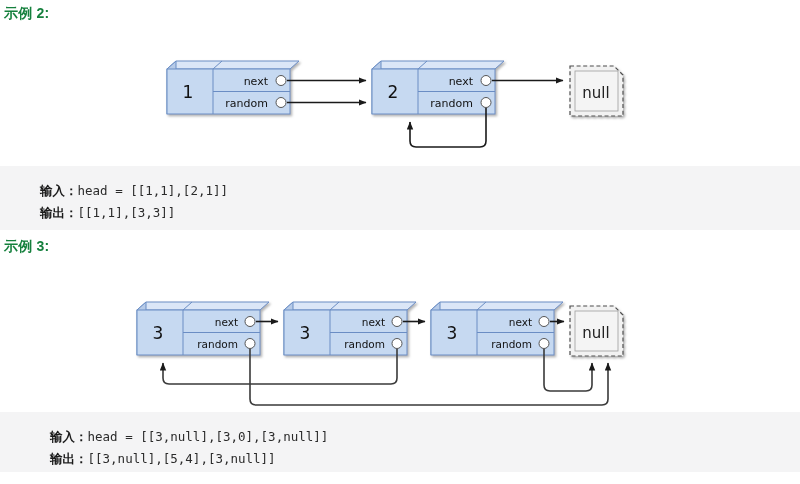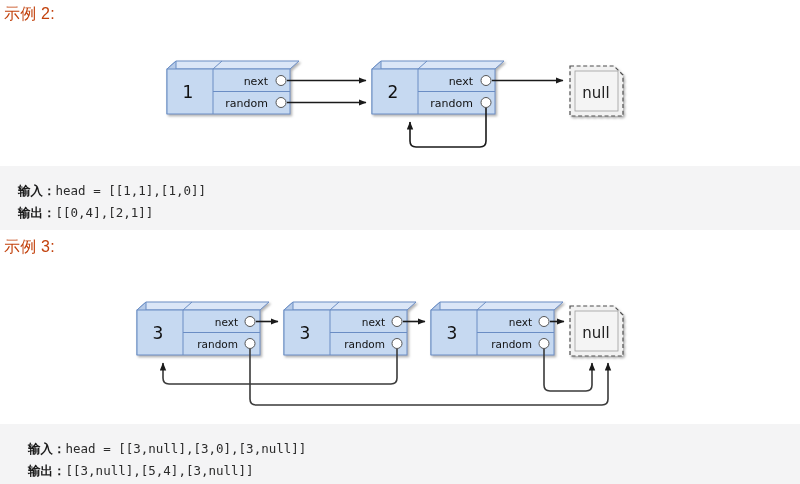--- a/index.html
+++ b/index.html
@@ -14,23 +14,23 @@
     color: #1a1a1a;
     overflow: hidden;
     position: relative;
   }
   .page {
     position: relative;
     width: 800px;
     height: 484px;
   }
   .example-title {
-    font-size: 16px;
-    font-weight: normal;
-    color: #c2410c;
+    font-size: 14px;
+    font-weight: bold;
+    color: #15803d;
     line-height: 1;
     letter-spacing: 0.2px;
   }
   #title-ex2 { position: absolute; left: 4px; top: 6px; }
   #title-ex3 { position: absolute; left: 4px; top: 239px; }
 
   .diagram {
     position: absolute;
     left: 0;
     top: 0;
@@ -40,33 +40,34 @@
 
   .codeblock {
     position: absolute;
     left: 0px;
     width: 800px;
     background: #f4f4f5;
     box-sizing: border-box;
     padding: 14px 18px 12px 18px;
   }
   #code-ex2 { top: 166px; height: 64px; }
-  #code-ex3 { top: 424px; height: 60px; padding-left: 28px; }
+  #code-ex3 { top: 412px; height: 60px; padding-left: 28px; }
 
   .code-line {
     font-size: 13px;
     line-height: 21px;
     white-space: pre;
     color: #262626;
   }
   .code-label {
     font-family: "Liberation Sans", sans-serif;
     font-weight: bold;
     font-size: 12.5px;
     color: #1a1a1a;
+    margin-left: 22px;
   }
   .code-mono {
     font-family: "DejaVu Sans Mono", "Liberation Mono", monospace;
     font-size: 12.5px;
     color: #2b2b2b;
   }
   svg { display: block; }
   .node-label { font-family: "DejaVu Sans", sans-serif; }
 </style>
 </head>
@@ -131,22 +132,22 @@
 
       <path d="M287,74.5 L366,74.5" fill="none" stroke="#1a1a1a" stroke-width="1.6" marker-end="url(#arrowA)"></path>
 
       <path d="M492,52.5 L563,52.5" fill="none" stroke="#1a1a1a" stroke-width="1.6" marker-end="url(#arrowA)"></path>
 
       <path d="M486,80 L486,113 Q486,119 480,119 L416,119 Q410,119 410,113 L410,94" fill="none" stroke="#1a1a1a" stroke-width="1.6" marker-end="url(#arrowA)"></path>
     </svg>
   </div>
 
   <div class="codeblock" id="code-ex2">
-    <div class="code-line"><span class="code-label">输入：</span><span class="code-mono">head = [[1,1],[1,0]]</span></div>
-    <div class="code-line"><span class="code-label">输出：</span><span class="code-mono">[[0,4],[2,1]]</span></div>
+    <div class="code-line"><span class="code-label">输入：</span><span class="code-mono">head = [[1,1],[2,1]]</span></div>
+    <div class="code-line"><span class="code-label">输出：</span><span class="code-mono">[[1,1],[3,3]]</span></div>
   </div>
 
   <div class="example-title" id="title-ex3">示例 3:</div>
 
   <div class="diagram" id="diagram-ex3">
     <svg width="800" height="150" viewBox="0 0 800 150" xmlns="http://www.w3.org/2000/svg">
       <defs>
         <marker id="arrowB" markerWidth="9" markerHeight="9" refX="7.5" refY="3.2" orient="auto" markerUnits="userSpaceOnUse">
           <path d="M0,0 L8,3.2 L0,6.4 z" fill="#1a1a1a"></path>
         </marker>

